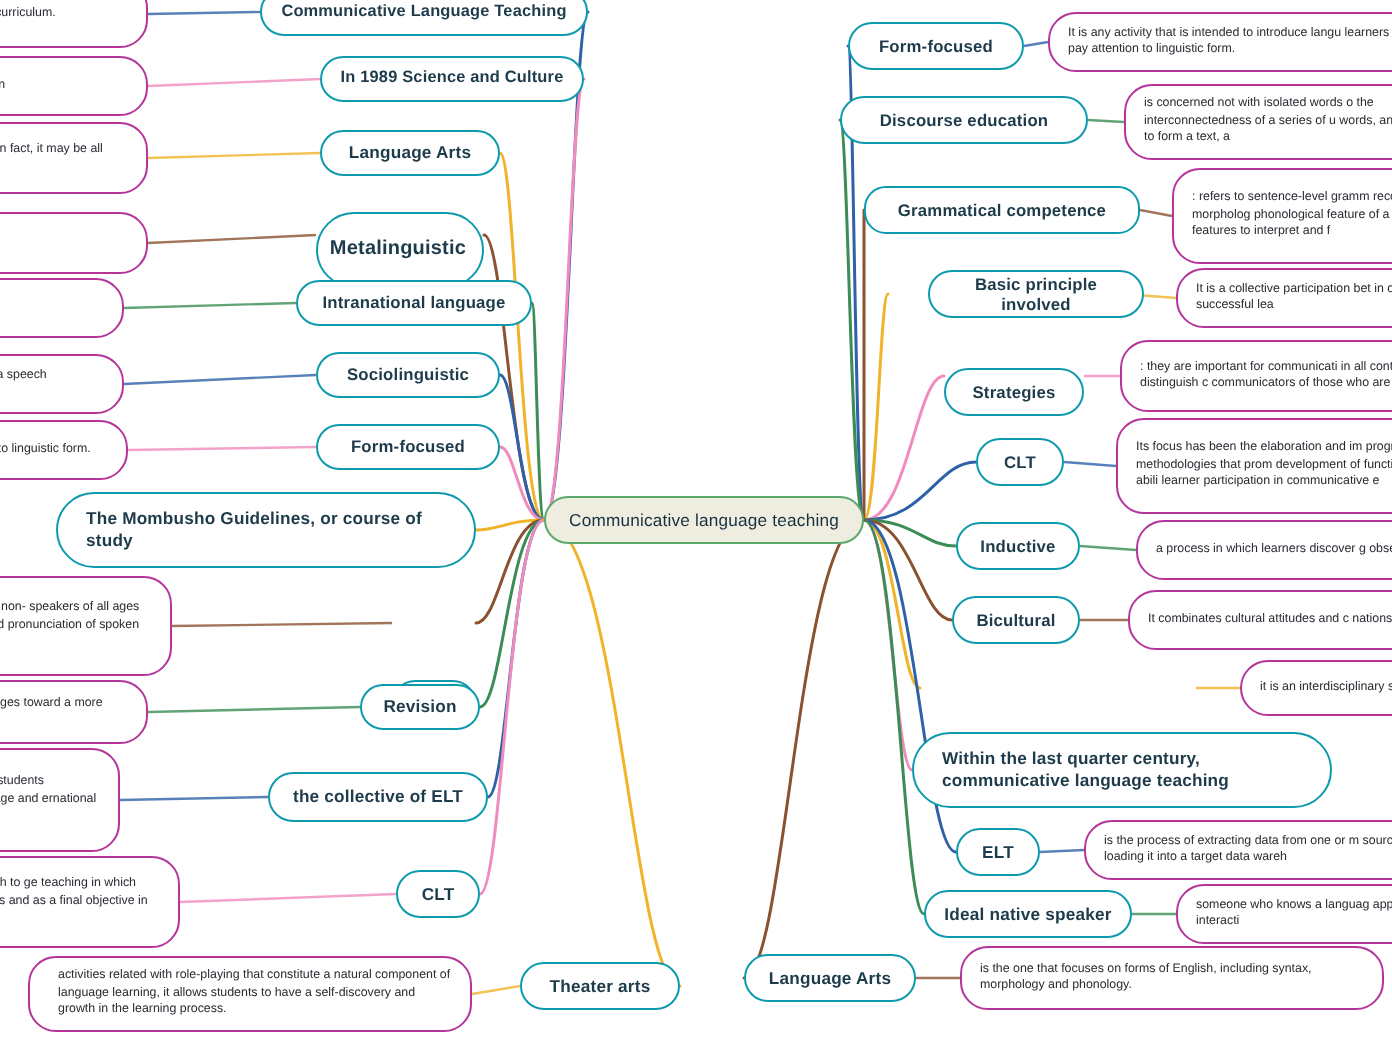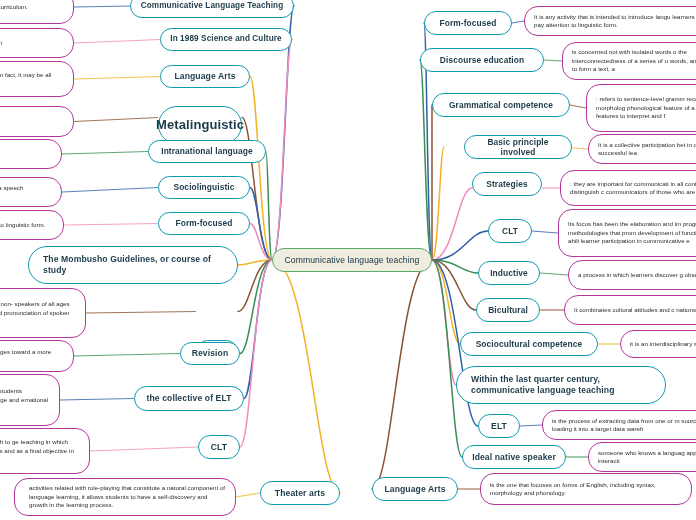--- a/index.html
+++ b/index.html
@@ -170,21 +170,21 @@
 
   <div class="node" style="left:130px; top:-6px; width:164px; height:24px; font-size:8.2px;">
     <span>Communicative Language Teaching</span>
   </div>
   <div class="node" style="left:160px; top:28px; width:132px; height:23px; font-size:8.2px;">
     <span>In 1989 Science and Culture</span>
   </div>
   <div class="node" style="left:160px; top:65px; width:90px; height:23px; font-size:8.6px;">
     <span>Language Arts</span>
   </div>
-  <div class="node" style="left:158px; top:106px; width:84px; height:38px; font-size:13px;">
+  <div class="node" style="left:158px; top:106px; width:84px; height:38px; font-size:10px;justify-content:flex-end;">
     <span>Metalinguistic</span>
   </div>
   <div class="node" style="left:148px; top:140px; width:118px; height:23px; font-size:8.4px;">
     <span>Intranational language</span>
   </div>
   <div class="node" style="left:158px; top:176px; width:92px; height:23px; font-size:8.4px;">
     <span>Sociolinguistic</span>
   </div>
   <div class="node" style="left:158px; top:212px; width:92px; height:23px; font-size:8.4px;">
     <span>Form-focused</span>
@@ -207,41 +207,38 @@
   <div class="node" style="left:260px; top:481px; width:80px; height:24px; font-size:8.6px;">
     <span>Theater arts</span>
   </div>
 
   <div class="node" style="left:424px; top:11px; width:88px; height:24px; font-size:8.4px;">
     <span>Form-focused</span>
   </div>
   <div class="node" style="left:420px; top:48px; width:124px; height:24px; font-size:8.4px;">
     <span>Discourse education</span>
   </div>
-  <div class="node" style="left:432px; top:93px; width:138px; height:24px; font-size:8.4px;">
+  <div class="node" style="left:432px; top:93px; width:138px; height:24px; font-size:8.4px;border-radius:11px;">
     <span>Grammatical competence</span>
   </div>
   <div class="node" style="left:464px; top:135px; width:108px; height:24px; font-size:8.4px;">
     <span>Basic principle involved</span>
   </div>
-  <div class="node" style="left:472px; top:172px; width:70px; height:24px; font-size:8.4px;">
+  <div class="node" style="left:472px; top:184px; width:70px; height:24px; font-size:8.4px;">
     <span>Strategies</span>
   </div>
   <div class="node" style="left:488px; top:219px; width:44px; height:24px; font-size:8.4px;">
     <span>CLT</span>
   </div>
   <div class="node" style="left:478px; top:261px; width:62px; height:24px; font-size:8.4px;">
     <span>Inductive</span>
   </div>
   <div class="node" style="left:476px; top:298px; width:64px; height:24px; font-size:8.4px;">
     <span>Bicultural</span>
   </div>
-  <div class="node" style="left:460px; top:332px; width:138px; height:24px; font-size:8.4px;">
-    <span>Sociocultural competence</span>
-  </div>
   <div class="node wide-text" style="left:456px; top:366px; width:210px; height:38px; font-size:8.6px;">
     <span>Within the last quarter century, communicative language teaching</span>
   </div>
   <div class="node" style="left:478px; top:414px; width:42px; height:24px; font-size:8.6px;">
     <span>ELT</span>
   </div>
   <div class="node" style="left:462px; top:445px; width:104px; height:24px; font-size:8.6px;">
     <span>Ideal native speaker</span>
   </div>
   <div class="node" style="left:372px; top:477px; width:86px; height:24px; font-size:8.6px;">

